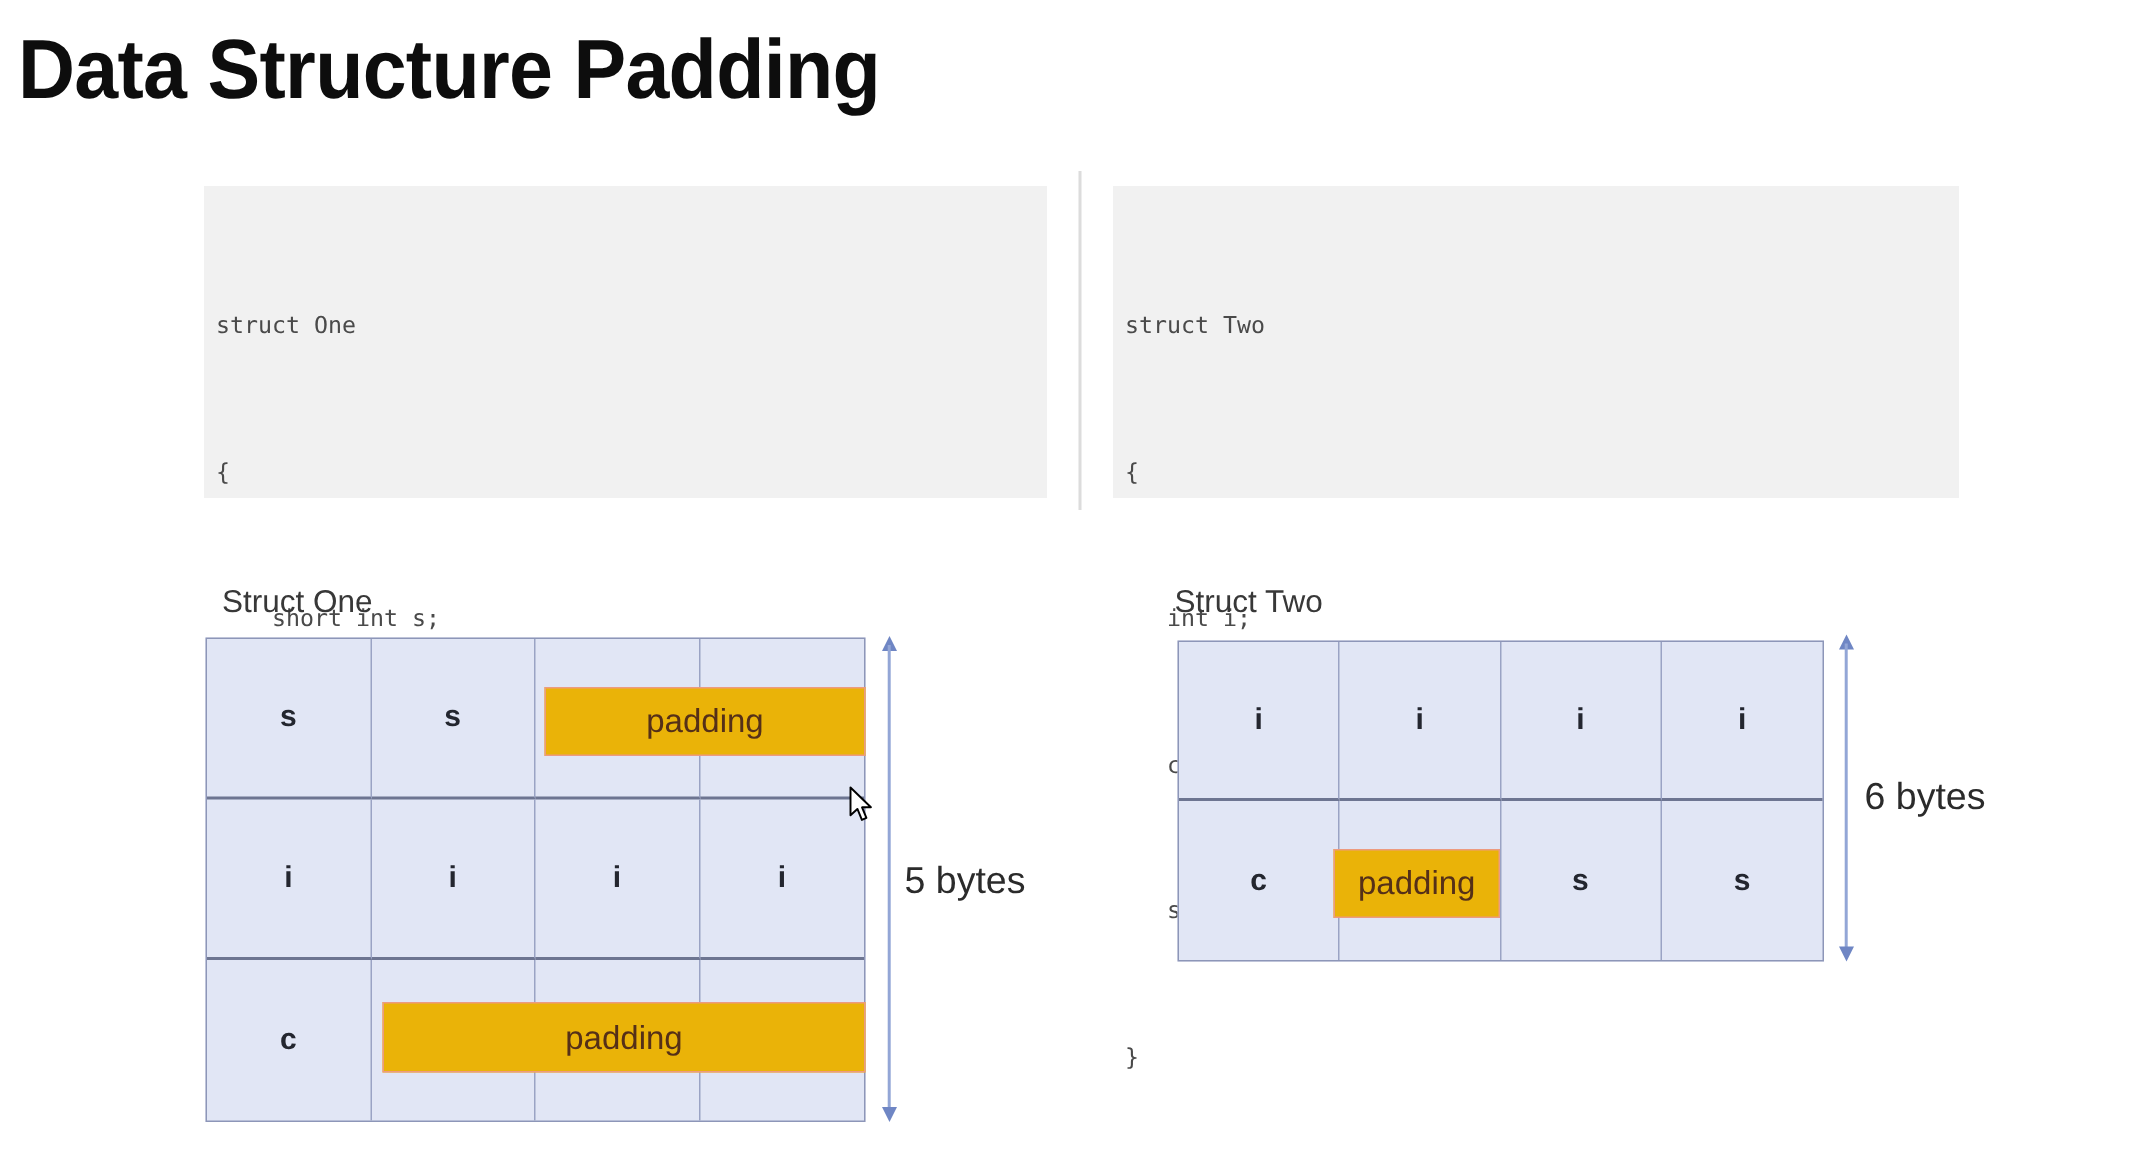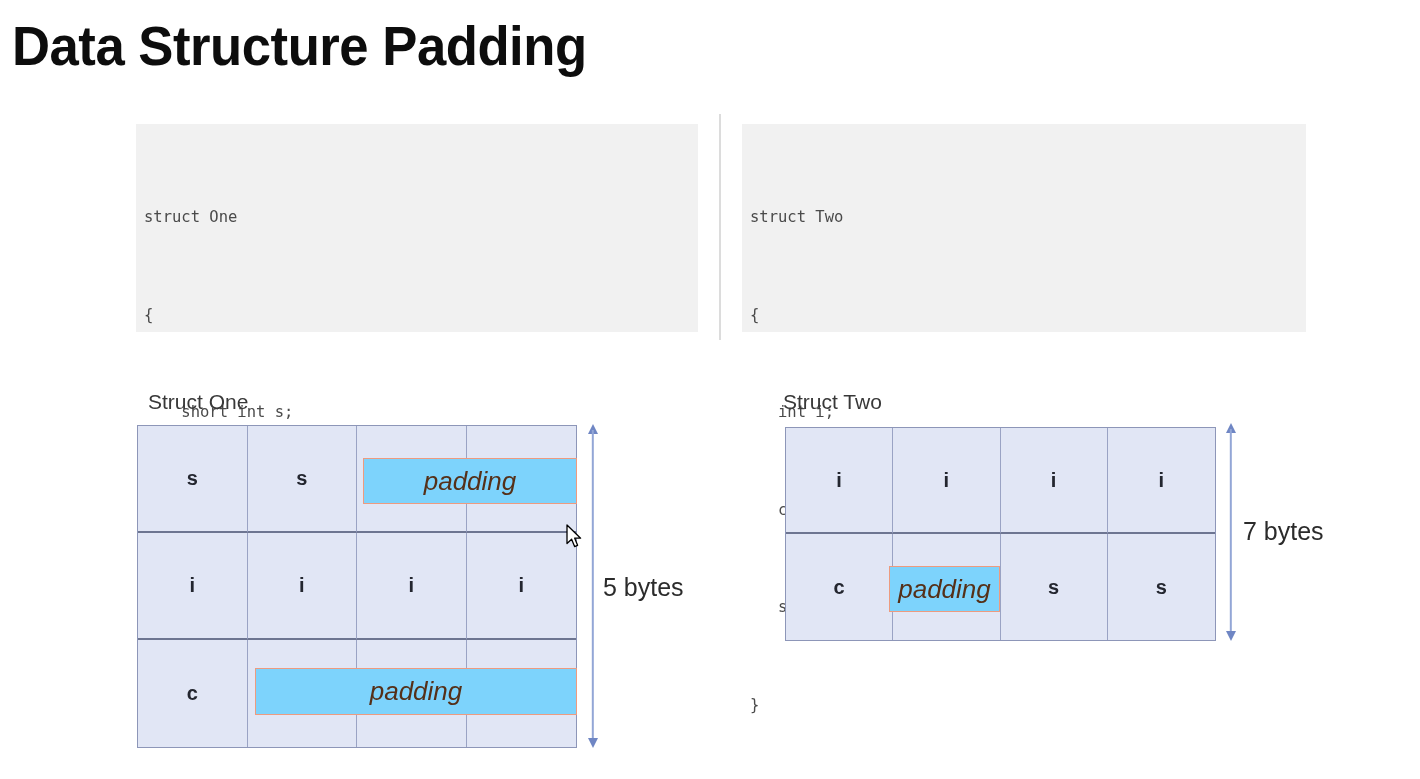--- a/index.html
+++ b/index.html
@@ -119,31 +119,30 @@
     top: 427px;
     width: 431px;
     height: 214px;
     grid-template-columns: repeat(4, 1fr);
     grid-template-rows: repeat(2, 1fr);
   }
 
   
   .padding-box {
     position: absolute;
-    background: #7dd3fc;
+    background: #eab308;
     border: 1.6px solid #ed9b7f;
     box-sizing: border-box;
     display: flex;
     align-items: center;
     justify-content: center;
     font-family: "Liberation Sans", sans-serif;
-    font-size: 26px;
+    font-size: 22px;
     color: #553018;
     white-space: nowrap;
-    font-style: italic;
   }
   #pad-one-a { left: 363px; top: 458px; width: 214px; height: 46px; }
   #pad-one-b { left: 255px; top: 668px; width: 322px; height: 47px; }
   #pad-two-a { left: 889px; top: 566px; width: 111px; height: 46px; }
 
   
   .measure-arrow {
     position: absolute;
   }
   .measure-line {
@@ -258,17 +257,17 @@
   <div class="mem-cell last-row last-col">s</div>
 </div>
 
 <div id="pad-two-a" class="padding-box">padding</div>
 
 <div id="arrow-two" class="measure-arrow">
   <div class="arrow-head up"></div>
   <div class="measure-line"></div>
   <div class="arrow-head down"></div>
 </div>
-<div id="label-bytes-two" class="measure-label">7 bytes</div>
+<div id="label-bytes-two" class="measure-label">6 bytes</div>
 
 <svg id="mouse-cursor" viewBox="0 0 18 26">
   <path d="M1 1 L1 19.5 L5.6 15.3 L8.6 22.6 L11.6 21.3 L8.7 14.2 L14.6 14.2 Z" fill="#ffffff" stroke="#000000" stroke-width="1.3" stroke-linejoin="round"></path>
 </svg>
 
 </body></html>

